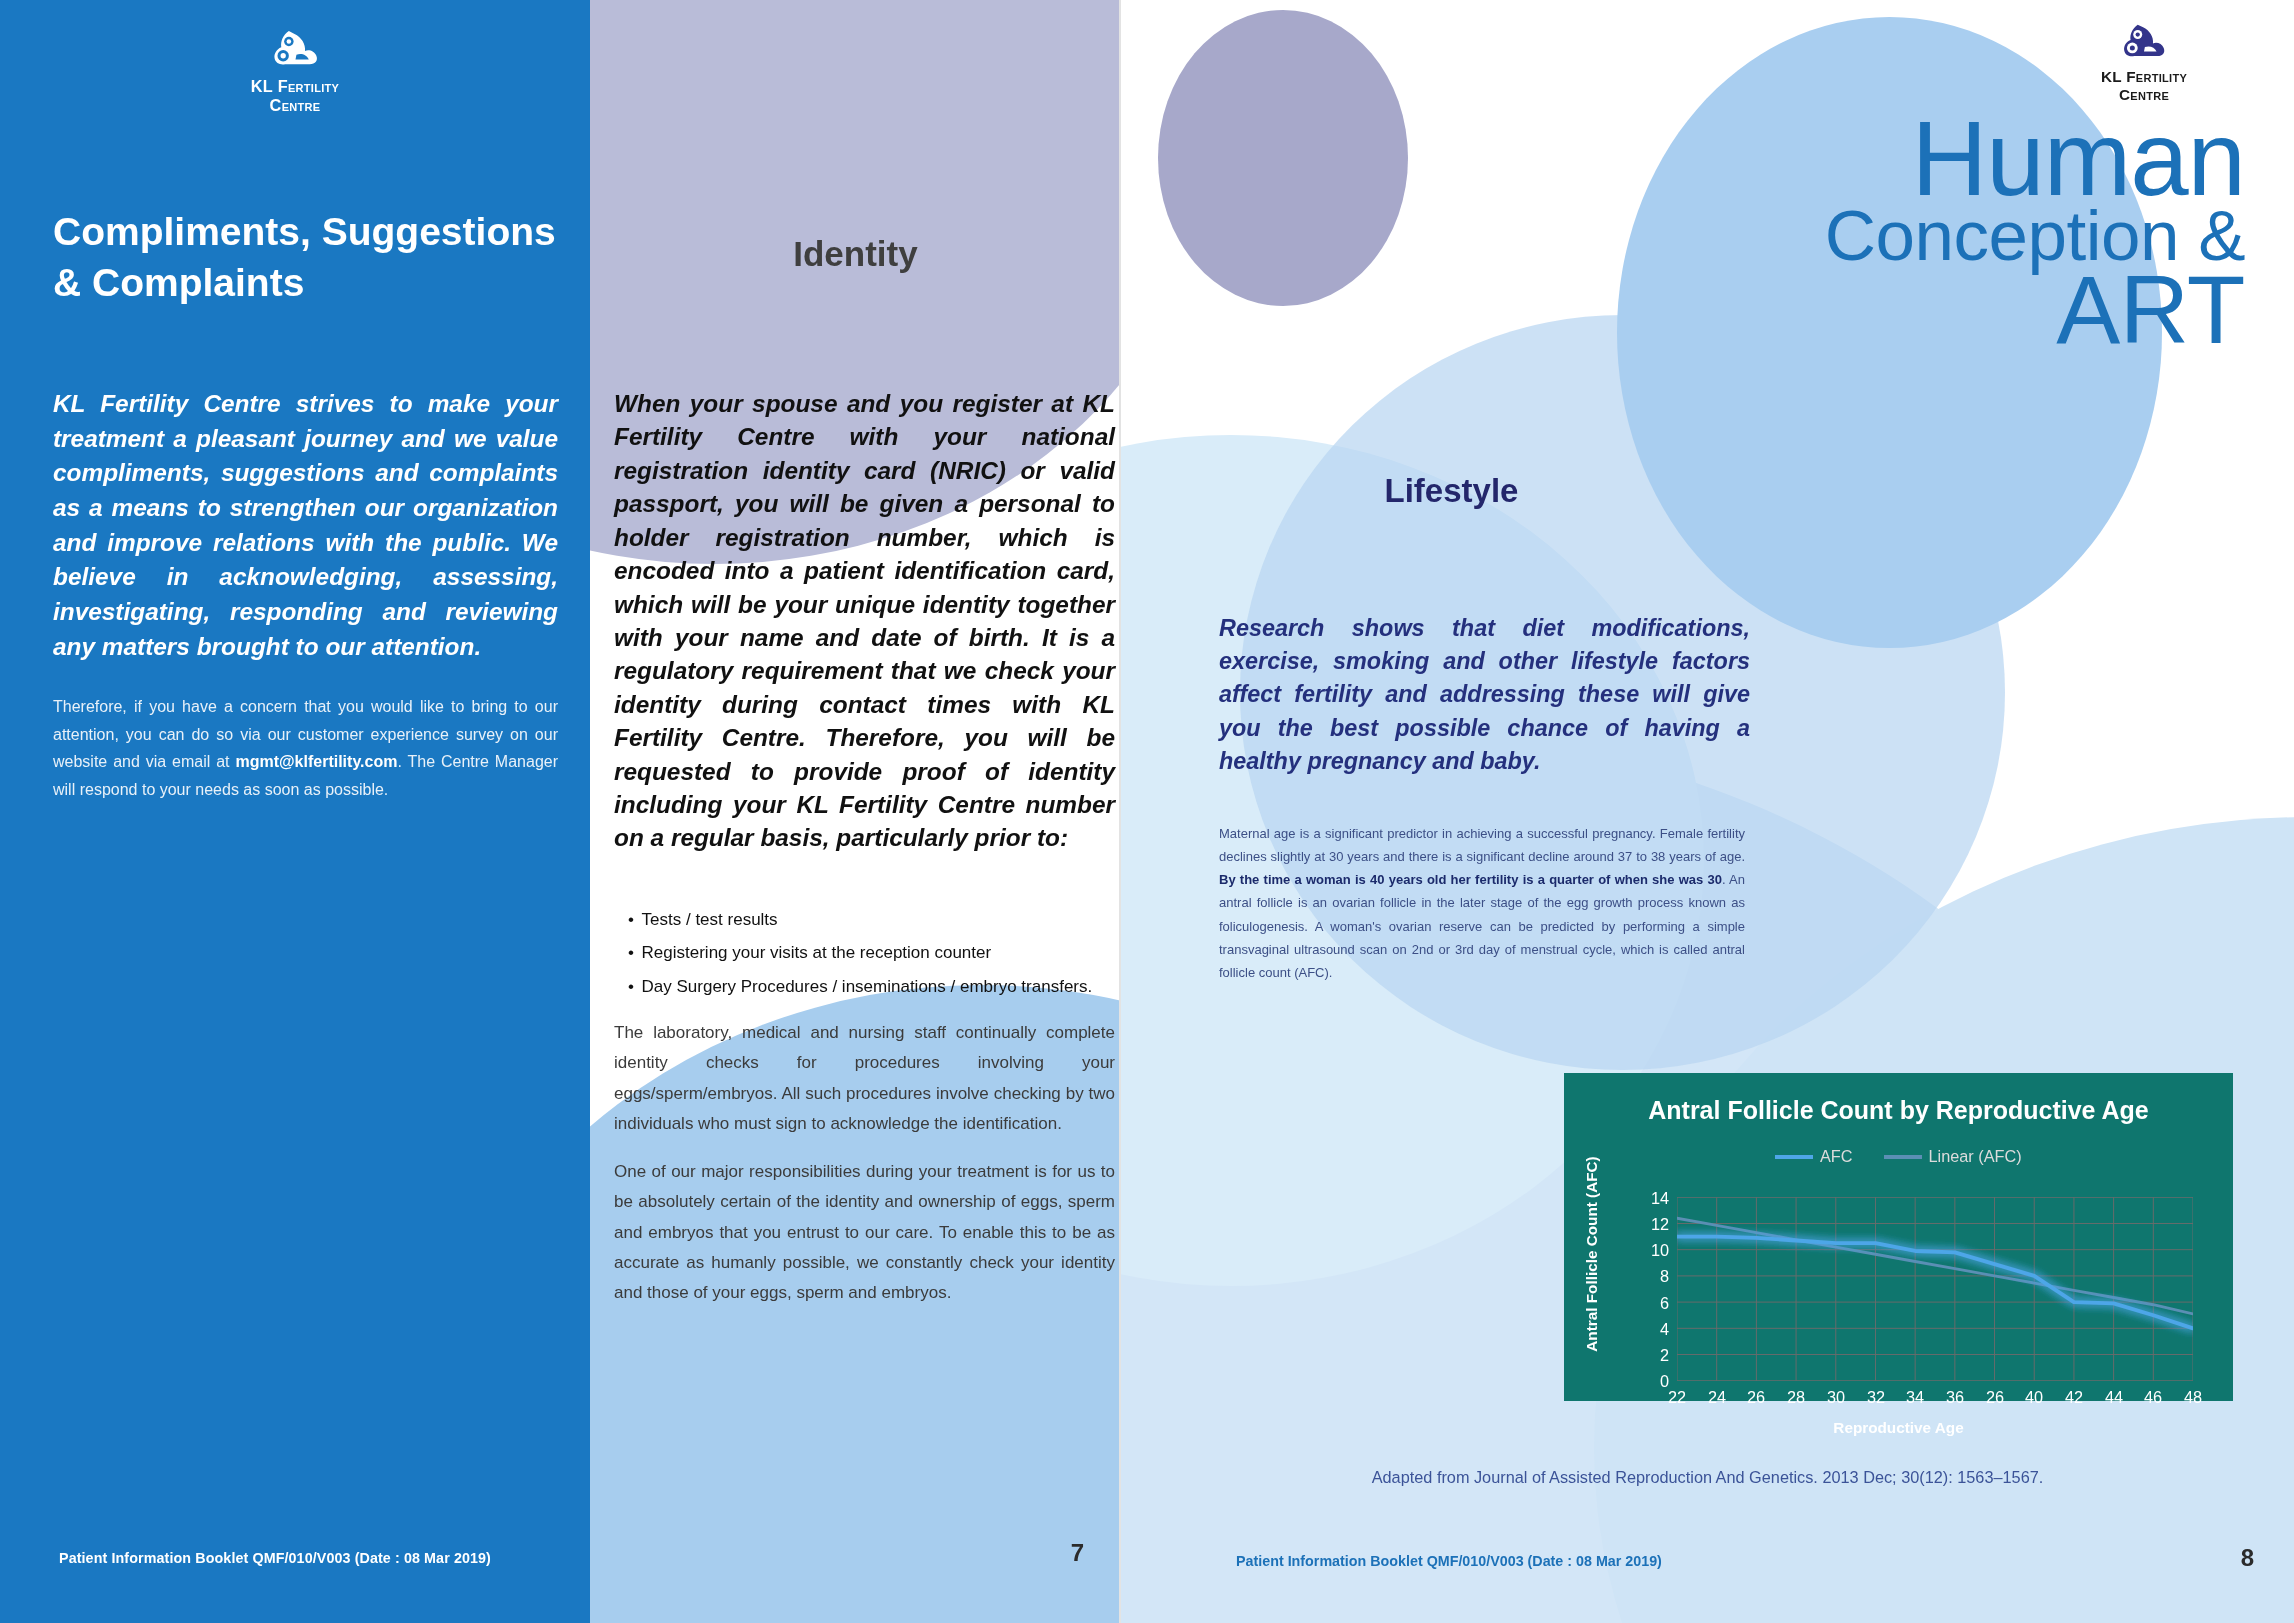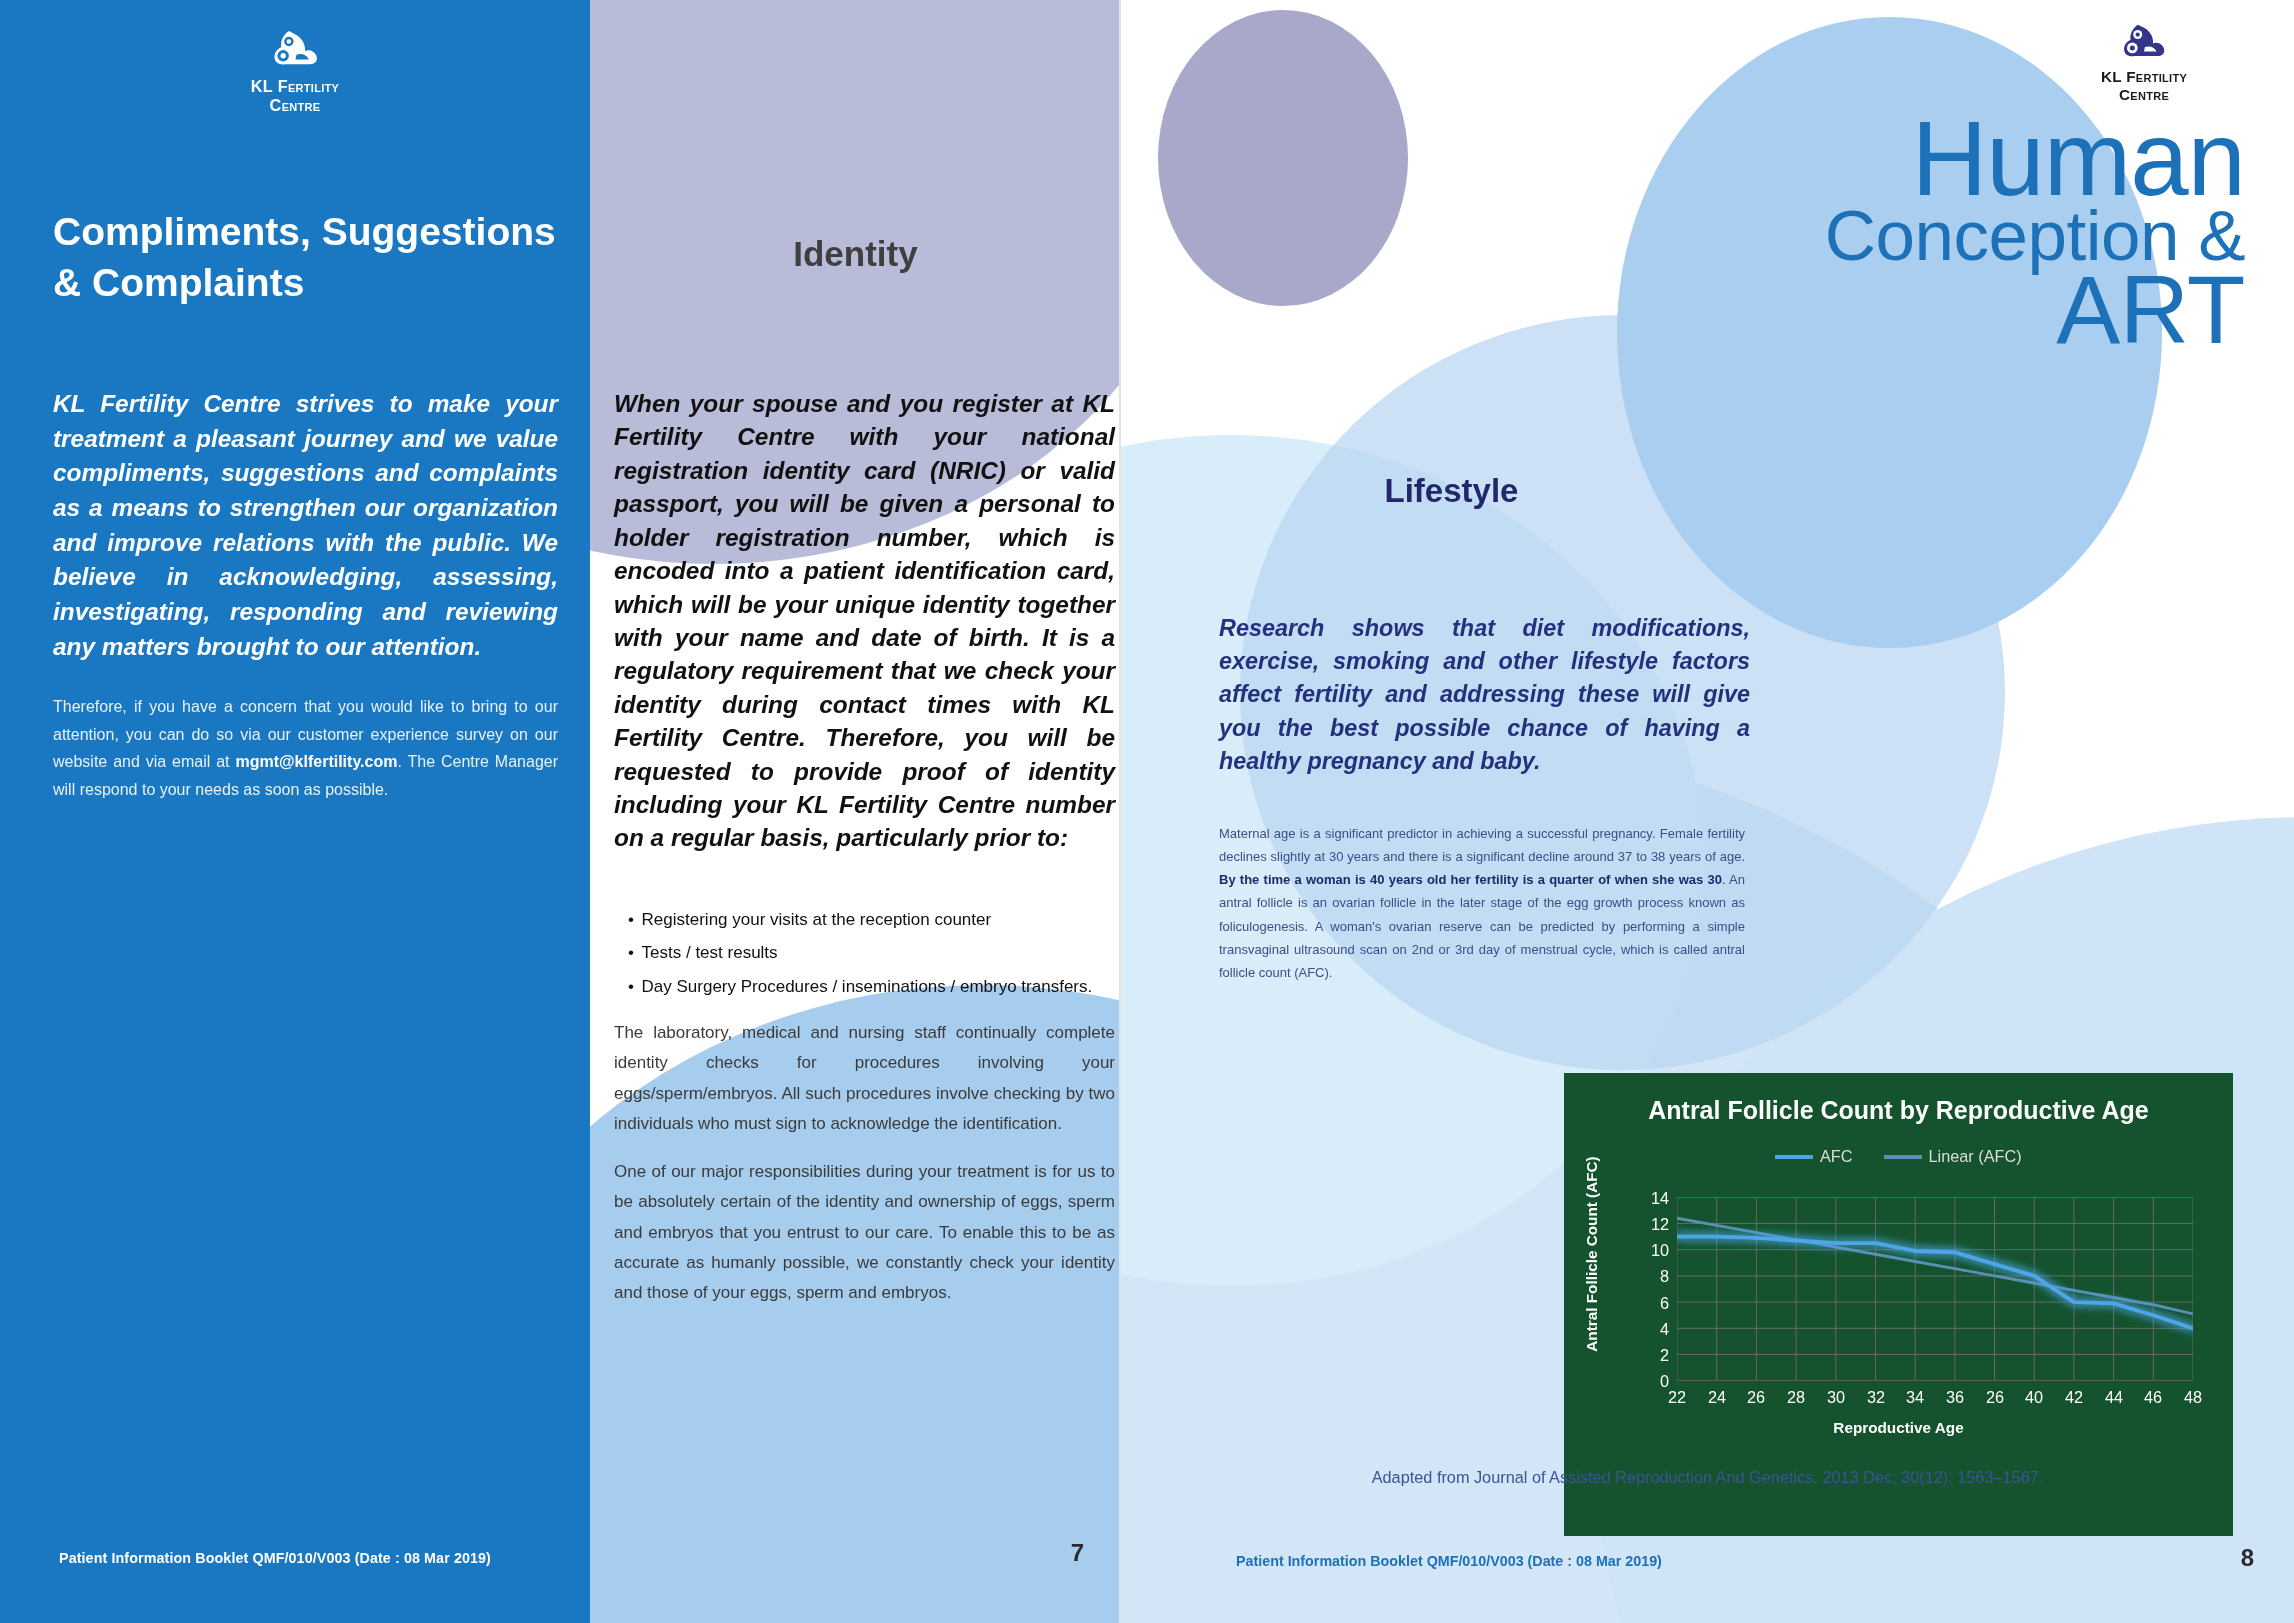--- a/index.html
+++ b/index.html
@@ -51,21 +51,21 @@
   .hero-l3{display:block;font-size:96px;font-weight:400;letter-spacing:-0.5px;}
 
   .age-head{position:absolute;left:1px;top:468px;width:535px;color:#23266b;}
   .age-l1{display:block;text-align:center;font-size:48px;font-weight:700;letter-spacing:-0.5px;}
   .age-l2{display:block;text-align:center;font-size:33px;font-weight:700;margin-top:3.8px;padding-left:124px;}
   .r-lead{position:absolute;left:98px;top:612px;width:531px;color:#24307d;font-size:23.4px;line-height:1.42;font-style:italic;font-weight:700;text-align:justify;}
   .r-para{position:absolute;left:98px;top:822px;width:526px;color:#3c4f86;font-size:13px;line-height:1.78;text-align:justify;}
   .r-para b{color:#1b2a6b;font-weight:700;}
 
   
-  .chart-box{position:absolute;left:443px;top:1073px;width:669px;height:463px;background:#14532d;}
+  .chart-box{position:absolute;left:443px;top:1073px;width:669px;height:328px;background:#0f766e;}
   .chart-title{position:absolute;left:0;top:23px;width:669px;text-align:center;color:#ffffff;font-size:25px;font-weight:700;}
   .chart-legend{position:absolute;left:0;top:73px;width:669px;text-align:center;color:#dcdcdc;font-size:16.3px;}
   .lg-item{display:inline-block;margin:0 13.4px;}
   .lg-swatch{display:inline-block;width:38px;height:3.8px;vertical-align:middle;margin-right:6.7px;}
   .lg-afc{background:#4ea6e8;}
   .lg-lin{background:#5b8fb4;}
   .lg-label{vertical-align:middle;}
   .chart-ylab{position:absolute;left:-82px;top:172px;width:220px;text-align:center;color:#ffffff;font-size:15.3px;font-weight:700;transform:rotate(-90deg);}
   .chart-xlab{position:absolute;left:0;top:346px;width:669px;text-align:center;color:#ffffff;font-size:15.3px;font-weight:700;}
   .plot{position:absolute;left:113px;top:124px;width:516px;height:184px;}
@@ -114,22 +114,22 @@
   <div class="mid-page">
     <div class="mid-blob-top"></div>
     <div class="mid-blob-bot"></div>
 
     <div class="mid-inner">
       <div class="mid-title">Identity</div>
 
       <div class="mid-lead">When your spouse and you register at KL Fertility Centre with your national registration identity card (NRIC) or valid passport, you will be given a personal to holder registration number, which is encoded into a patient identification card, which will be your unique identity together with your name and date of birth. It is a regulatory requirement that we check your identity during contact times with KL Fertility Centre. Therefore, you will be requested to provide proof of identity including your KL Fertility Centre number on a regular basis, particularly prior to:</div>
 
       <ul class="mid-bullets">
+        <li>Tests / test results</li>
         <li>Registering your visits at the reception counter</li>
-        <li>Tests / test results</li>
         <li>Day Surgery Procedures / inseminations / embryo transfers.</li>
       </ul>
 
       <div class="mid-p mid-p1">The laboratory, medical and nursing staff continually complete identity checks for procedures involving your eggs/sperm/embryos. All such procedures involve checking by two individuals who must sign to acknowledge the identification.</div>
       <div class="mid-p mid-p2">One of our major responsibilities during your treatment is for us to be absolutely certain of the identity and ownership of eggs, sperm and embryos that you entrust to our care. To enable this to be as accurate as humanly possible, we constantly check your identity and those of your eggs, sperm and embryos.</div>
 
       <div class="mid-pageno">7</div>
     </div>
   </div>
 

